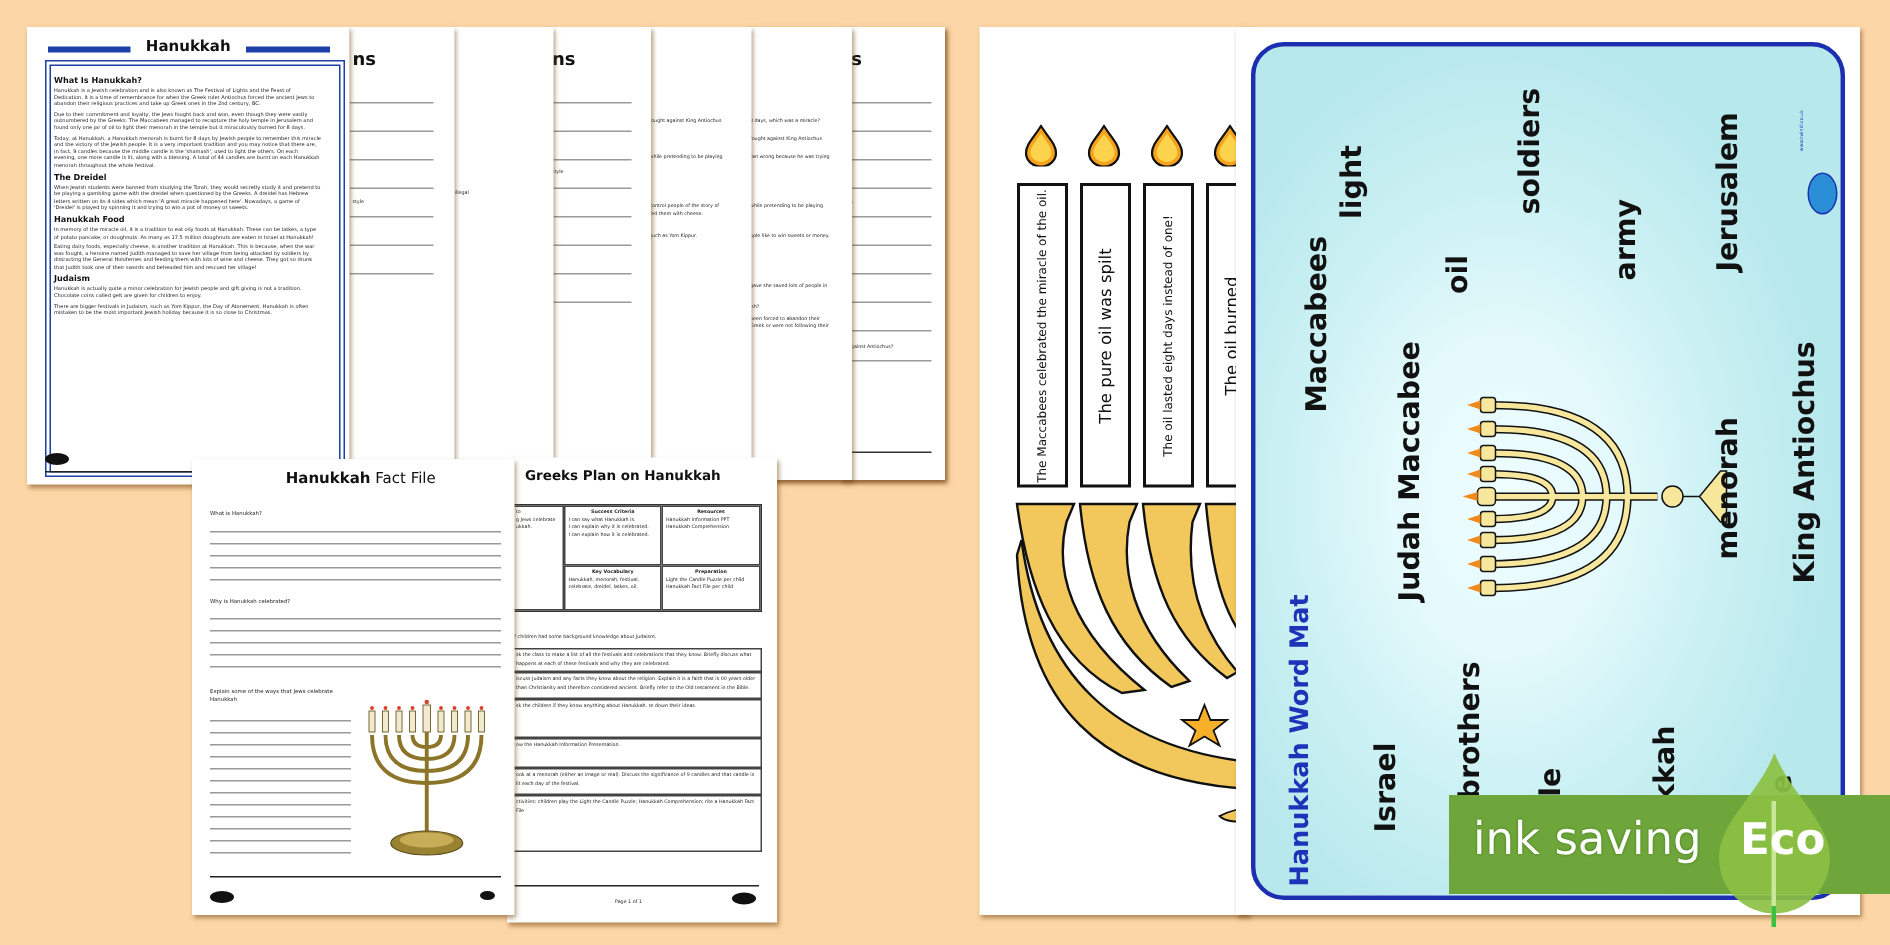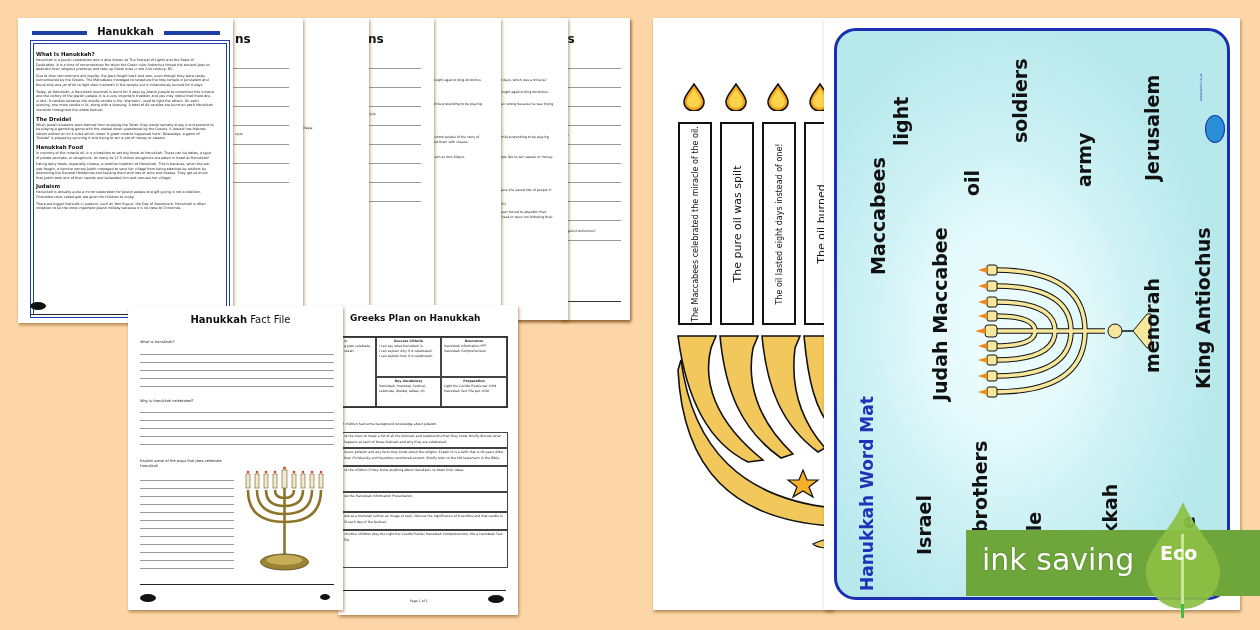--- a/index.html
+++ b/index.html
@@ -30,21 +30,21 @@
   .candle-text.big{font-size:11px;}
   .flame{position:absolute;width:22px;height:28px;}
   
   .wm-frame{position:absolute;left:10px;top:10px;width:396px;height:600px;border:3px solid #1c2fb0;border-radius:22px;background:radial-gradient(ellipse 220px 310px at 165px 300px,#effdff 0%,#e3f9fb 35%,#cff2f5 60%,#b7e8ec 100%);box-sizing:border-box;overflow:hidden;}
   .word{position:absolute;font-family:"DejaVu Sans",sans-serif;font-weight:bold;color:#111;transform:rotate(-90deg);transform-origin:left top;white-space:nowrap;}
   .wm-title{position:absolute;font-weight:bold;color:#1d33b8;transform:rotate(-90deg);transform-origin:left top;white-space:nowrap;font-size:17px;}
   
   .eco-banner{position:absolute;left:966px;top:530px;width:320px;height:66px;background:#6fa63c;}
   .eco-text{position:absolute;left:16px;top:12px;font-size:30px;color:#fff;font-family:"DejaVu Sans",sans-serif;text-shadow:0 0 2px #3f7a16;}
   .eco-leaf{position:absolute;left:1144px;top:500px;width:78px;height:120px;}
-  .eco-leaf-text{position:absolute;left:1160px;top:542px;font-size:19px;font-weight:bold;color:#fff;font-family:"DejaVu Sans",sans-serif;text-align:center;}
+  .eco-leaf-text{position:absolute;left:1160px;top:542px;font-size:29px;font-weight:bold;color:#fff;font-family:"DejaVu Sans",sans-serif;text-align:center;}
   .twinkl-logo{position:absolute;width:16px;height:8px;border-radius:50%;background:#111;}
 </style>
 </head>
 <body>
 
 <div class="sheet" style="left:560px;top:18px;width:70px;height:302px;"></div>
 <div class="sheet" style="left:497px;top:18px;width:133px;height:302px;">
   <div class="qtitle" style="left:62px;top:14px;">ns</div>
   <div class="line" style="left:64px;width:60px;top:50px;"></div>
   <div class="line" style="left:64px;width:60px;top:69px;"></div>

